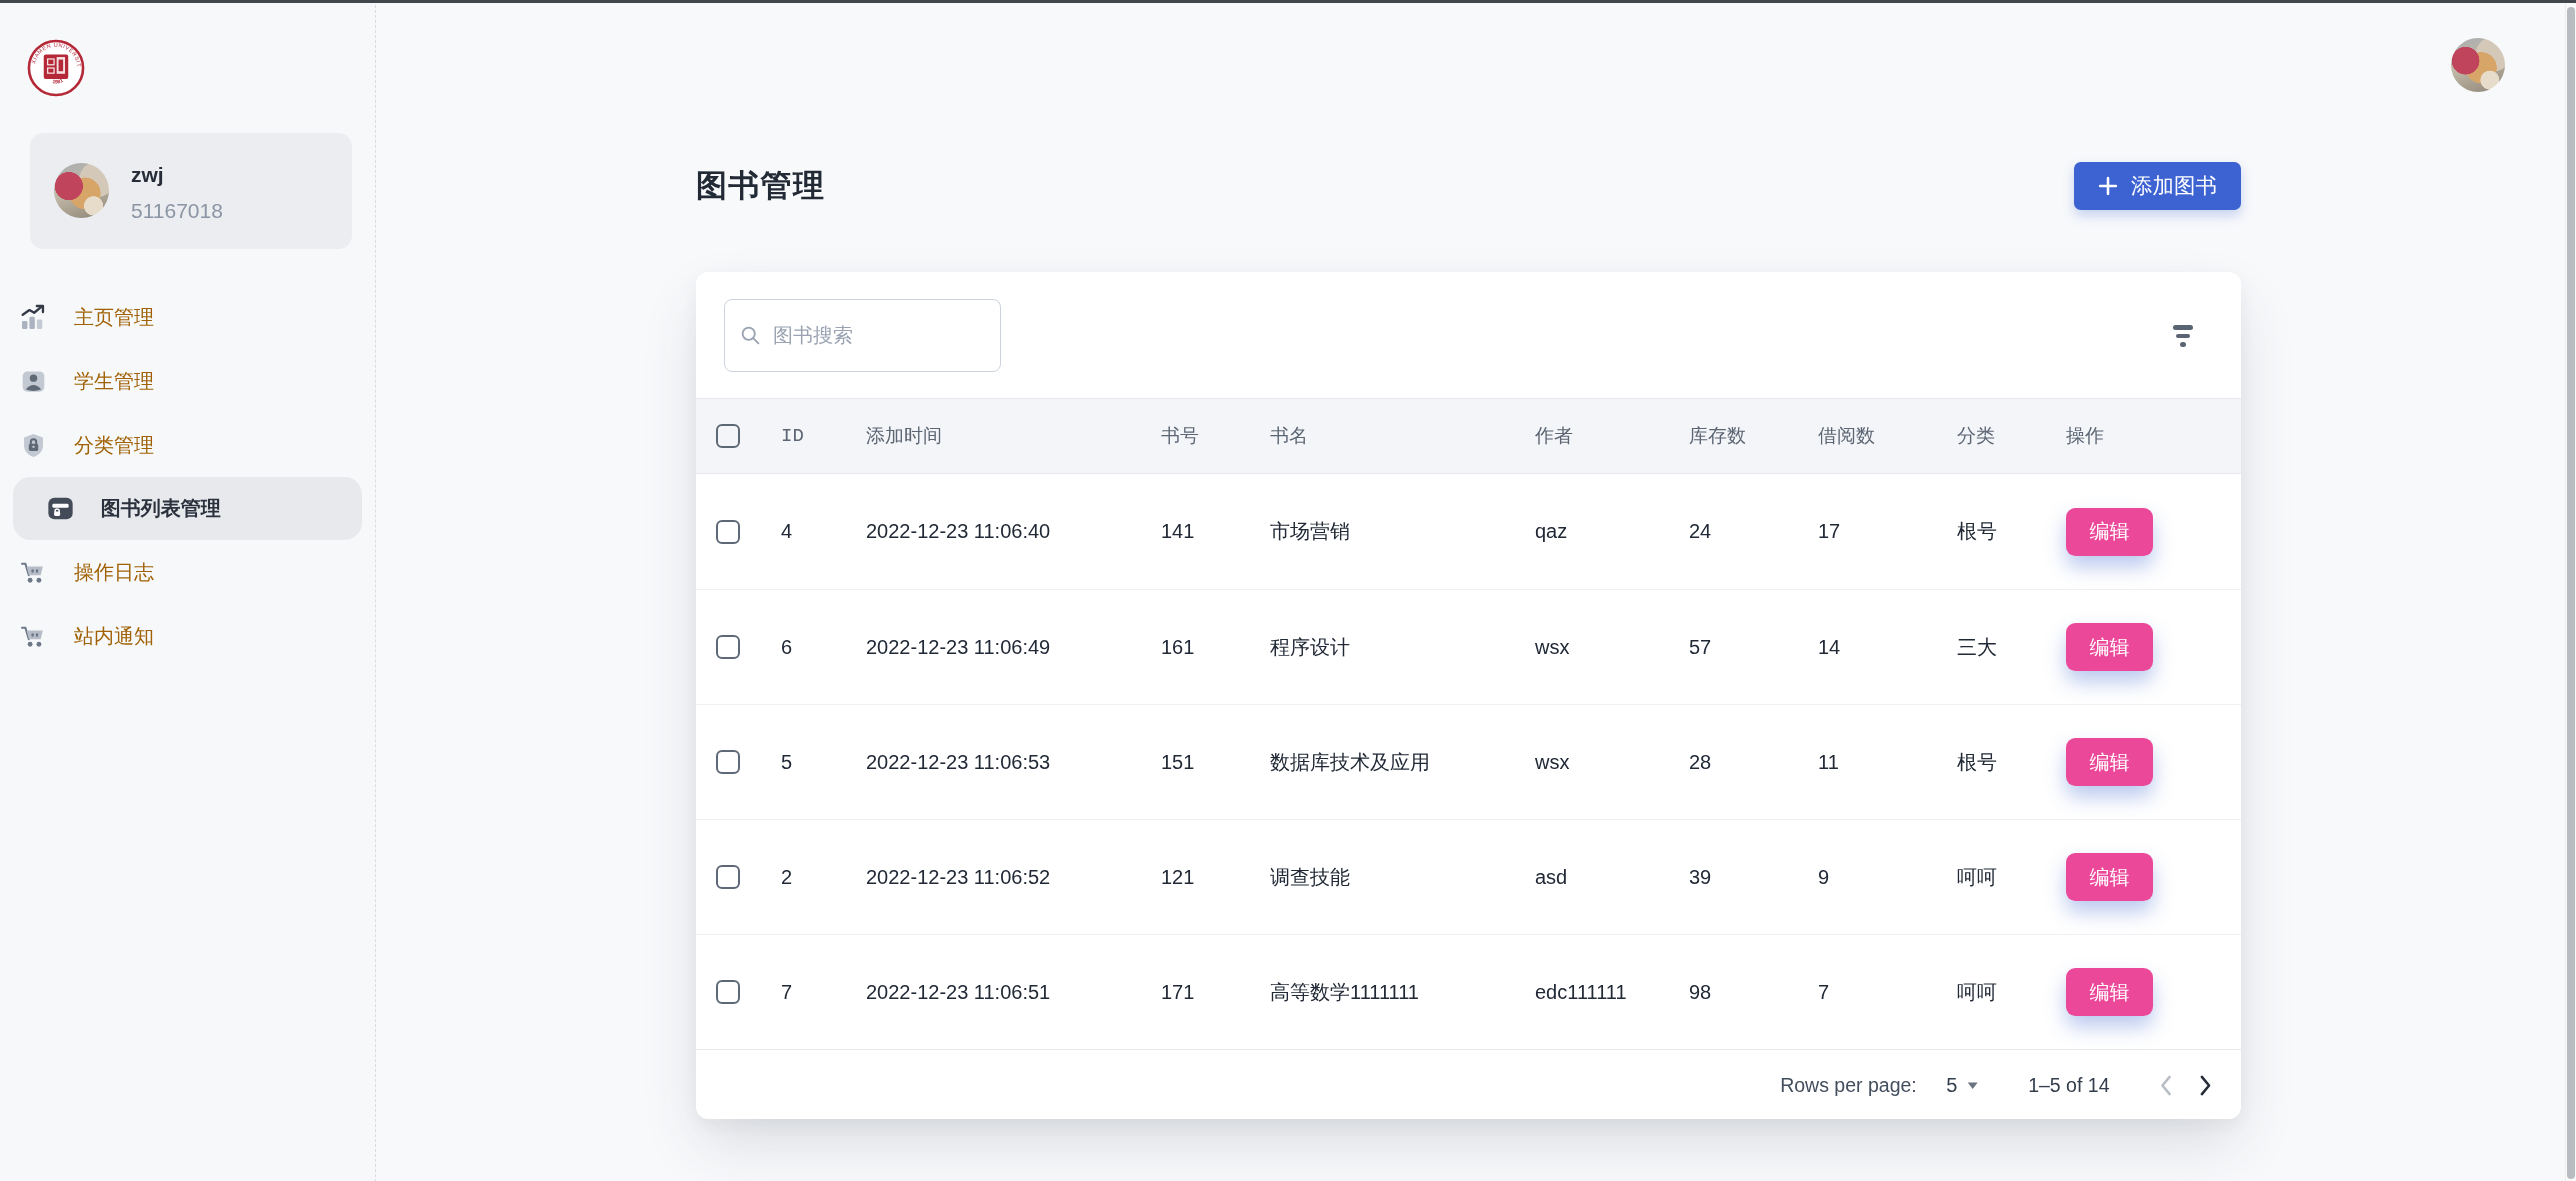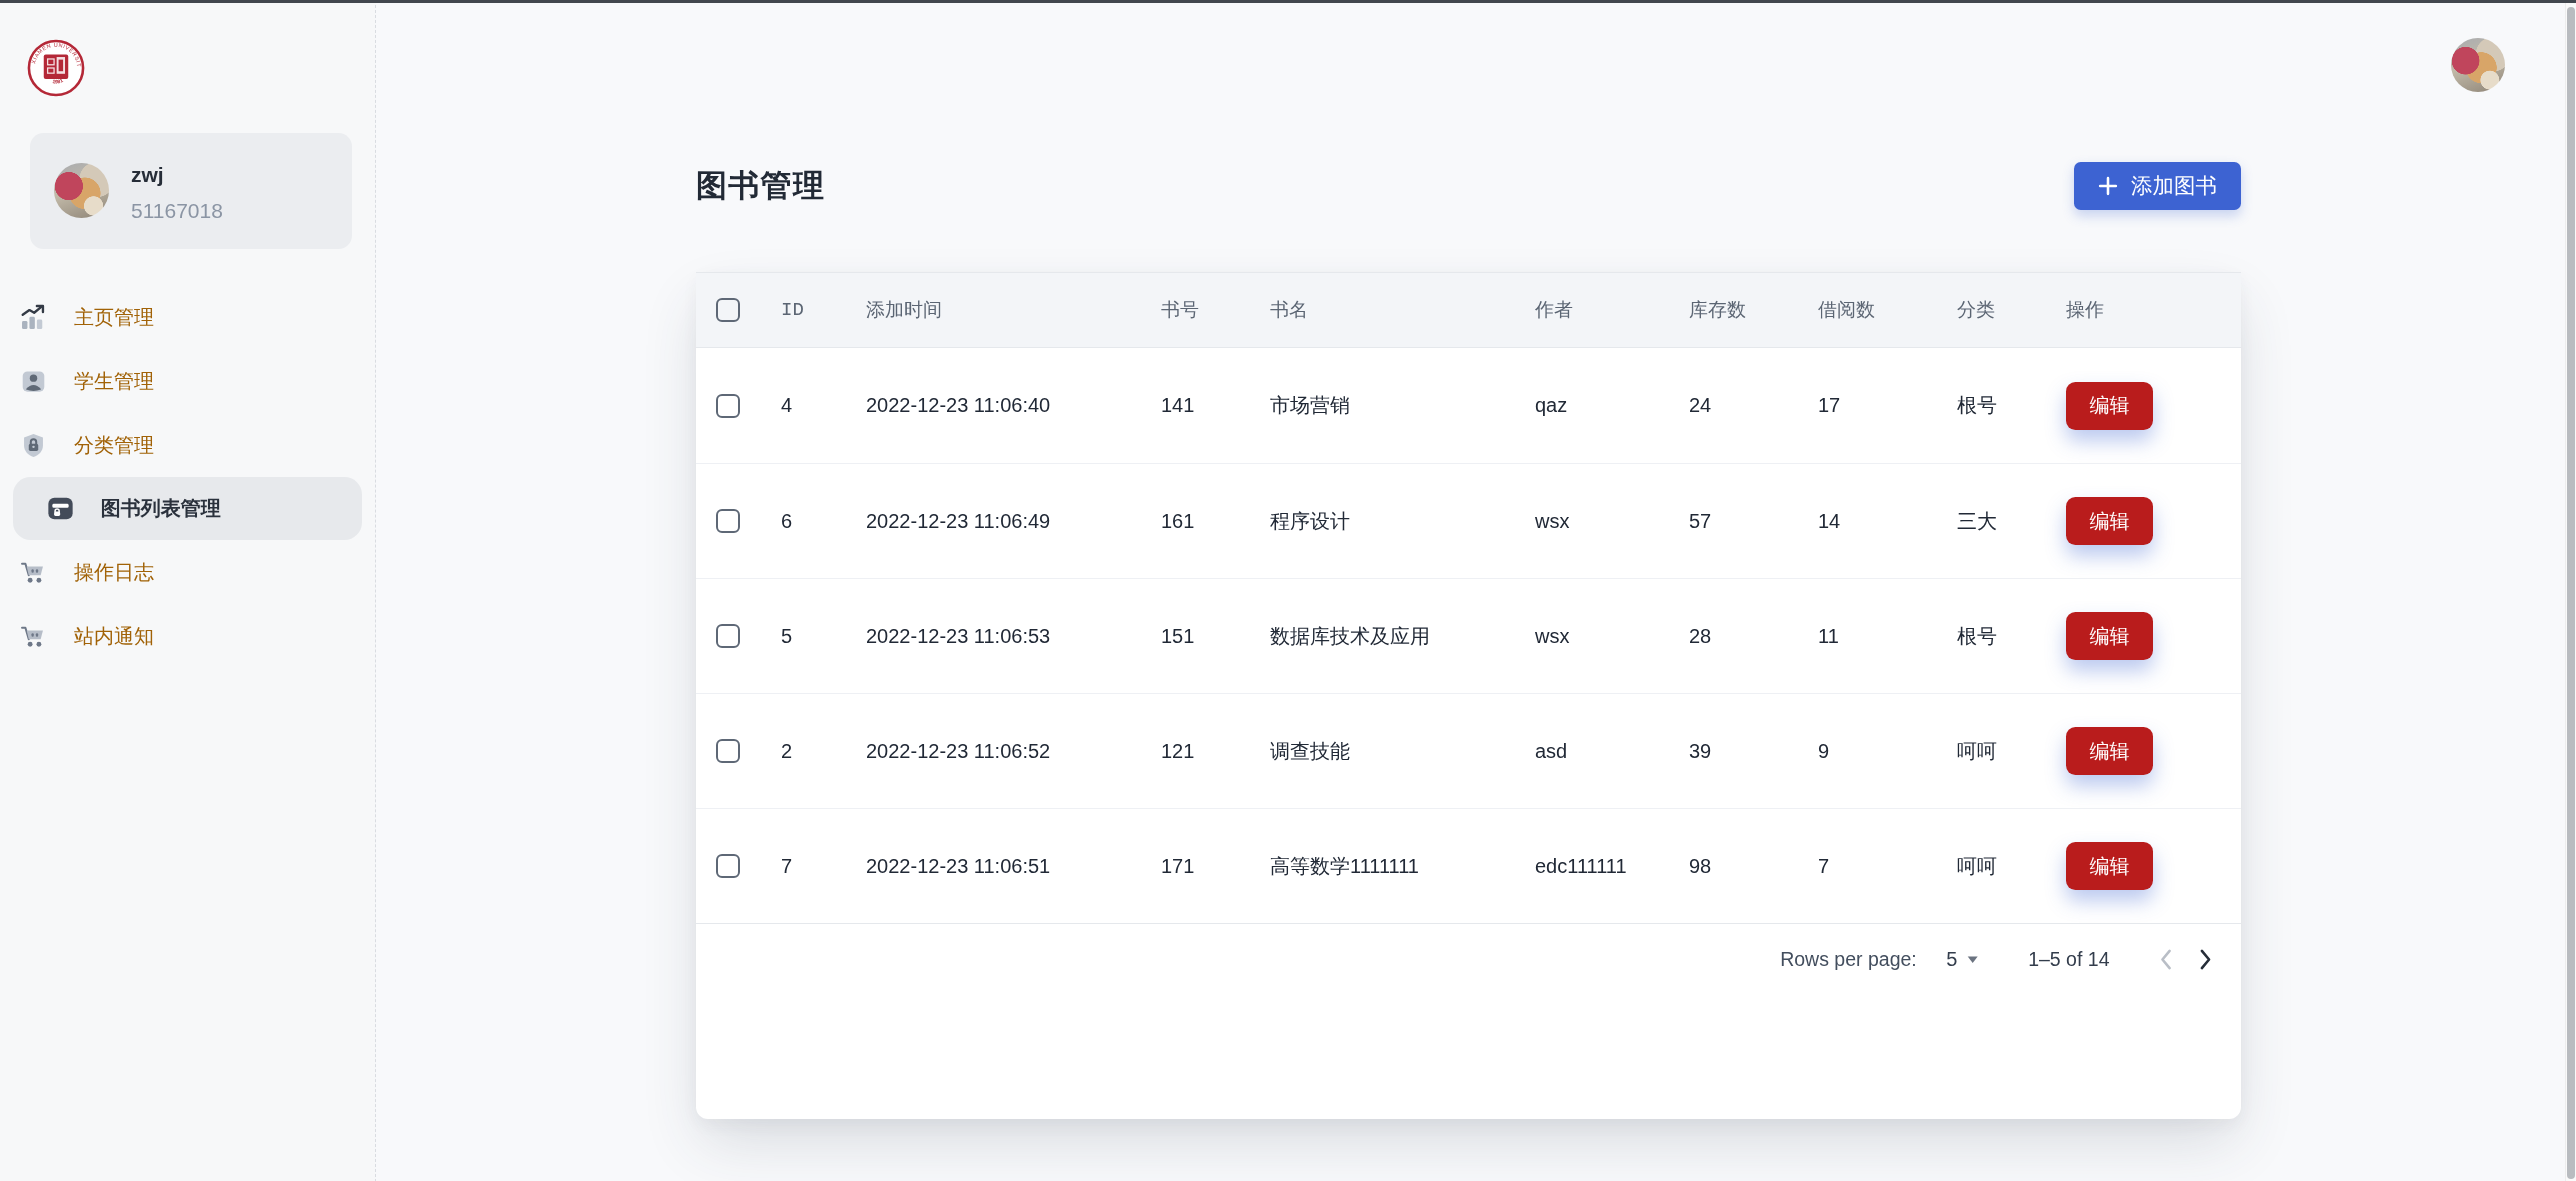--- a/index.html
+++ b/index.html
@@ -102,21 +102,21 @@
     font-size:19px; color:#5b6573;font-family:Liberation Mono, monospace;
   }
   .tr { height:115px; font-size:20px; color:#212936; background:#fff; }
   .tr + .tr { border-top:1.3px solid #eef0f4; }
   .cb {
     width:24px; height:24px; margin-left:19.5px;
     border:2px solid #5e6876; border-radius:6px; background:transparent; cursor:pointer;
   }
   .edit-btn {
     width:87px; height:48px; border:none; border-radius:9.4px;
-    background:#b91c1c; color:#fff; font-size:20px; font-family:inherit; cursor:pointer;
+    background:#ec4899; color:#fff; font-size:20px; font-family:inherit; cursor:pointer;
     box-shadow:0 10.7px 20px rgba(61,99,210,.35);
   }
   
   .tfoot {
     height:71px; border-top:1.3px solid #e5e8ec;
     display:flex; align-items:center; justify-content:flex-end;
     padding-right:17.5px; font-size:19.5px; color:#434e5e;
   }
   .rpp-label { margin-right:29.5px; }
   .rpp-select { display:flex; align-items:center; gap:9.4px; margin-right:50px; cursor:pointer;
@@ -263,20 +263,36 @@
         <svg viewBox="0 0 28 28" width="20" height="20">
           <path d="M14,3 V25 M3,14 H25" stroke="#fff" stroke-width="3.6" stroke-linecap="round"></path>
         </svg>
       </span>
       <span>添加图书</span>
     </button>
   </div>
 
   <div class="card">
 
+    <div class="toolbar">
+      <div class="search-box">
+        <span style="display:flex;">
+          <svg viewBox="0 0 32 32" width="23" height="23">
+            <circle cx="13.5" cy="13.5" r="8.5" fill="none" stroke="#9aa3b2" stroke-width="2.6"></circle>
+            <path d="M20,20 L27,27" stroke="#9aa3b2" stroke-width="2.6" stroke-linecap="round"></path>
+          </svg>
+        </span>
+        <input type="text" placeholder="图书搜索" style="">
+      </div>
+      <button class="filter-btn" aria-label="filter">
+        <i></i>
+          <i></i>
+          <i></i>
+      </button>
+    </div>
 
     <div class="thead grid">
       <div>
           <span class="cb" style="display:block;"></span>
         </div>
       <div>ID</div>
       <div>添加时间</div>
       <div>书号</div>
       <div>书名</div>
       <div>作者</div>

